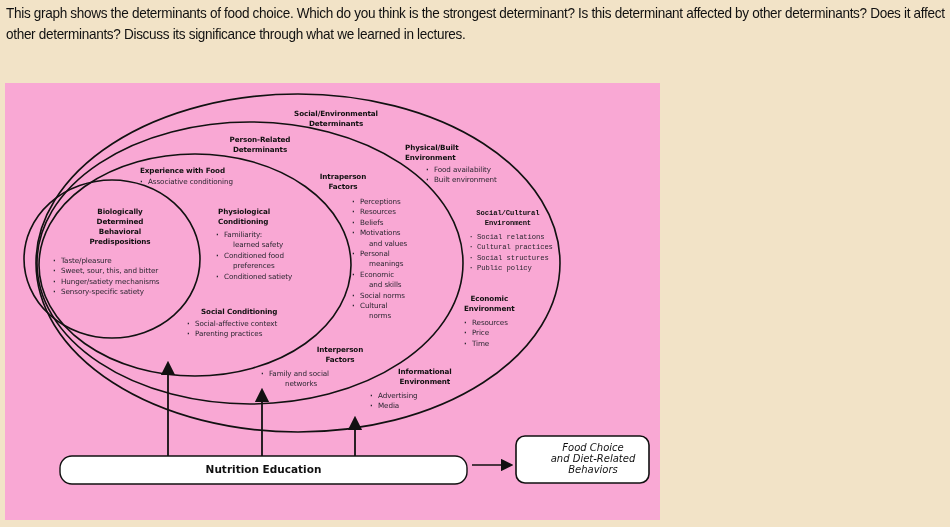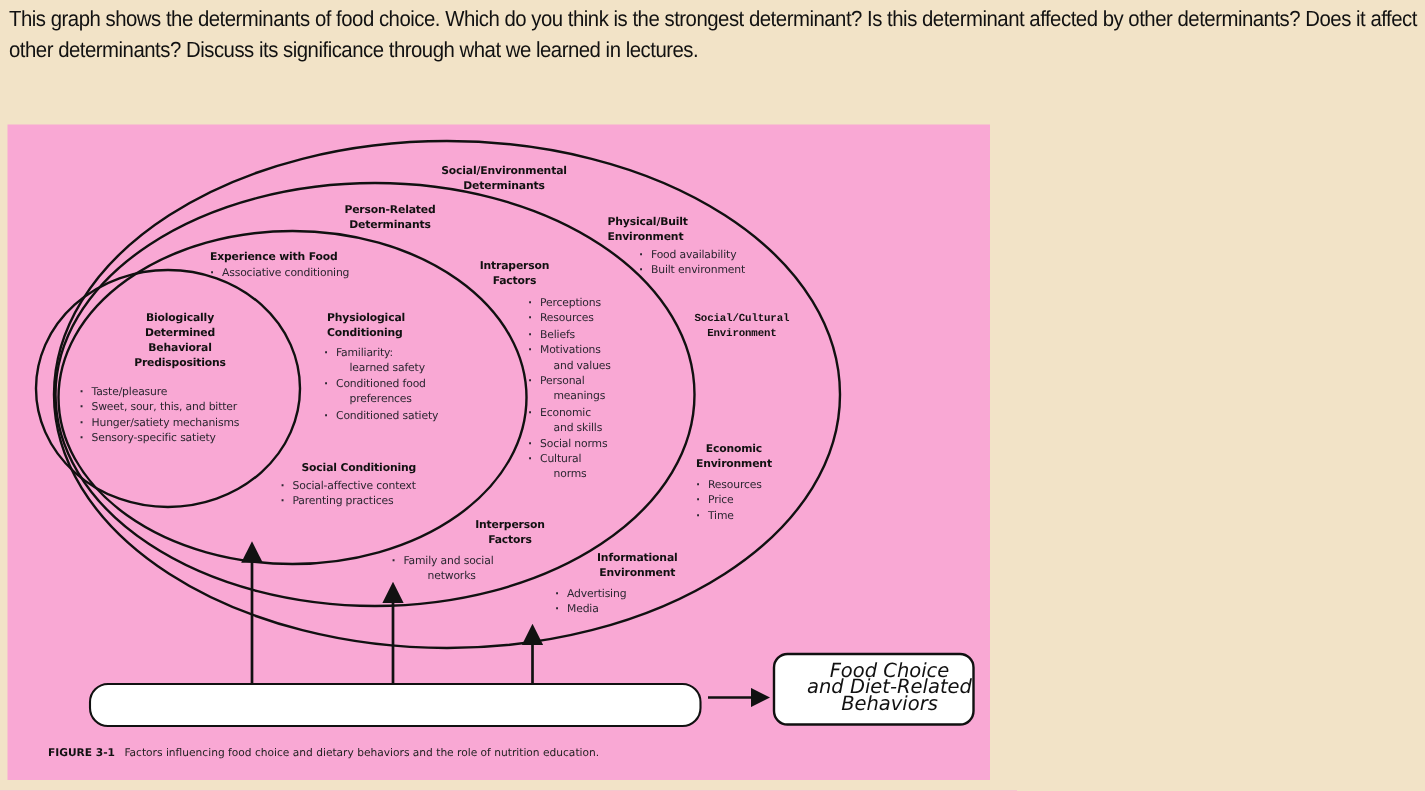--- a/index.html
+++ b/index.html
@@ -136,20 +136,26 @@
     <ul class="list" style="margin-top:3px; margin-left:-2px;">
       <li><span>Familiarity:</span><span class="cont">learned safety</span></li>
       <li><span>Conditioned food</span><span class="cont">preferences</span></li>
       <li><span>Conditioned satiety</span></li>
     </ul>
   </div>
 
   <div class="lbl" style="left:458px; top:125px;font-family:Liberation Mono, monospace;">
     <div class="hd">Social/Cultural</div>
     <div class="hd">Environment</div>
+    <ul class="list" style="margin-top:4px; margin-left:6px;">
+      <li>Social relations</li>
+      <li>Cultural practices</li>
+      <li>Social structures</li>
+      <li>Public policy</li>
+    </ul>
   </div>
 
   <div class="lbl" style="left:459px; top:211px;">
     <div class="hd">Economic</div>
     <div class="hd">Environment</div>
     <ul class="list" style="margin-top:4px;">
       <li>Resources</li>
       <li>Price</li>
       <li>Time</li>
     </ul>
@@ -173,24 +179,21 @@
 
   <div class="lbl" style="left:393px; top:284px;">
     <div class="hd">Informational</div>
     <div class="hd">Environment</div>
     <ul class="list" style="margin-top:4px; margin-left:-28px; padding-left:0;">
       <li>Advertising</li>
       <li>Media</li>
     </ul>
   </div>
 
+  <div class="box-text" style="left:55px; top:380px; width:407px; font-size:10.5px; font-weight:bold;">Nutrition Education</div>
 
-  <div class="box-text" style="left:511px; top:359px; width:154px; font-size:13px; font-style:italic; line-height:11px;">
+  <div class="box-text" style="left:511px; top:359px; width:154px; font-size:10px; font-style:italic; line-height:11px;">
     <div>Food Choice</div>
     <div>and Diet-Related</div>
     <div>Behaviors</div>
   </div>
 
-  <div class="caption">
-    <b>FIGURE 3-1</b>
-    <span>Factors influencing food choice and dietary behaviors and the role of nutrition education.</span>
-  </div>
 </div>
 
 </body></html>

